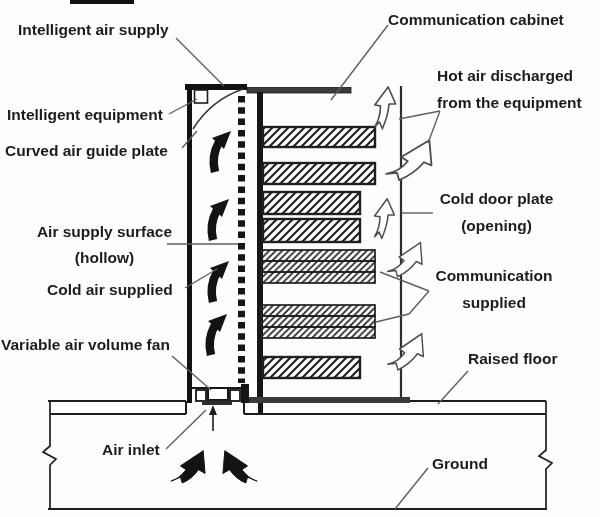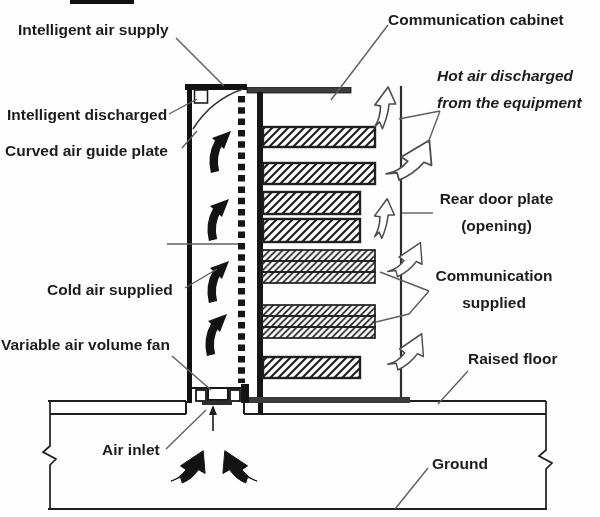--- a/index.html
+++ b/index.html
@@ -7,21 +7,21 @@
     position:relative;width:600px;height:517px;background:#fefefe;overflow:hidden;
     font-family:"Liberation Sans", sans-serif;
   }
   #diagram{position:absolute;left:0;top:0;}
   .lbl{
     position:absolute;font-weight:700;font-size:15.5px;color:#1c1c1c;
     white-space:nowrap;line-height:19px;
   }
   .lbl2{white-space:normal;text-align:center;}
   .lbl2 span{display:block;white-space:nowrap;}
-  .left-align span{text-align:left;font-style:italic;}
+  .left-align span{text-align:left;}
 </style>
 </head>
 <body>
 
 <div id="stage">
 
   <svg id="diagram" width="600" height="517" viewBox="0 0 600 517">
     <defs>
       <pattern id="h1" patternUnits="userSpaceOnUse" width="8" height="8">
         <path d="M0,8 L8,0 M-2,2 L2,-2 M6,10 L10,6" stroke="#1d1d1d" stroke-width="2.1" fill="none"></path>
@@ -141,32 +141,36 @@
       <path d="M429,291 L380,272 M429,291 L409,314 L376,322"></path>
       <line x1="468" y1="371" x2="438" y2="404"></line>
       <line x1="428" y1="468" x2="395" y2="509"></line>
     </g>
   </svg>
 
   <div class="lbl" style="left:18px;top:20px;">Intelligent air supply</div>
 
   <div class="lbl" style="left:388px;top:10px;">Communication cabinet</div>
 
-  <div class="lbl" style="left:7px;top:105px;">Intelligent discharged</div>
+  <div class="lbl" style="left:7px;top:105px;">Intelligent equipment</div>
 
   <div class="lbl" style="left:5px;top:141px;">Curved air guide plate</div>
 
   <div class="lbl lbl2 left-align" style="left:437px;top:62px;line-height:27px;">
     <span>Hot air discharged</span>
     <span>from the equipment</span>
   </div>
 
+  <div class="lbl lbl2" style="left:33px;top:219px;width:143px;line-height:26px;">
+    <span>Air supply surface</span>
+    <span>(hollow)</span>
+  </div>
 
   <div class="lbl lbl2" style="left:435px;top:185px;width:123px;line-height:27px;">
-    <span>Rear door plate</span>
+    <span>Cold door plate</span>
     <span>(opening)</span>
   </div>
 
   <div class="lbl" style="left:47px;top:280px;">Cold air supplied</div>
 
   <div class="lbl lbl2" style="left:430px;top:262px;width:128px;line-height:27px;">
     <span>Communication</span>
     <span>supplied</span>
   </div>
 

